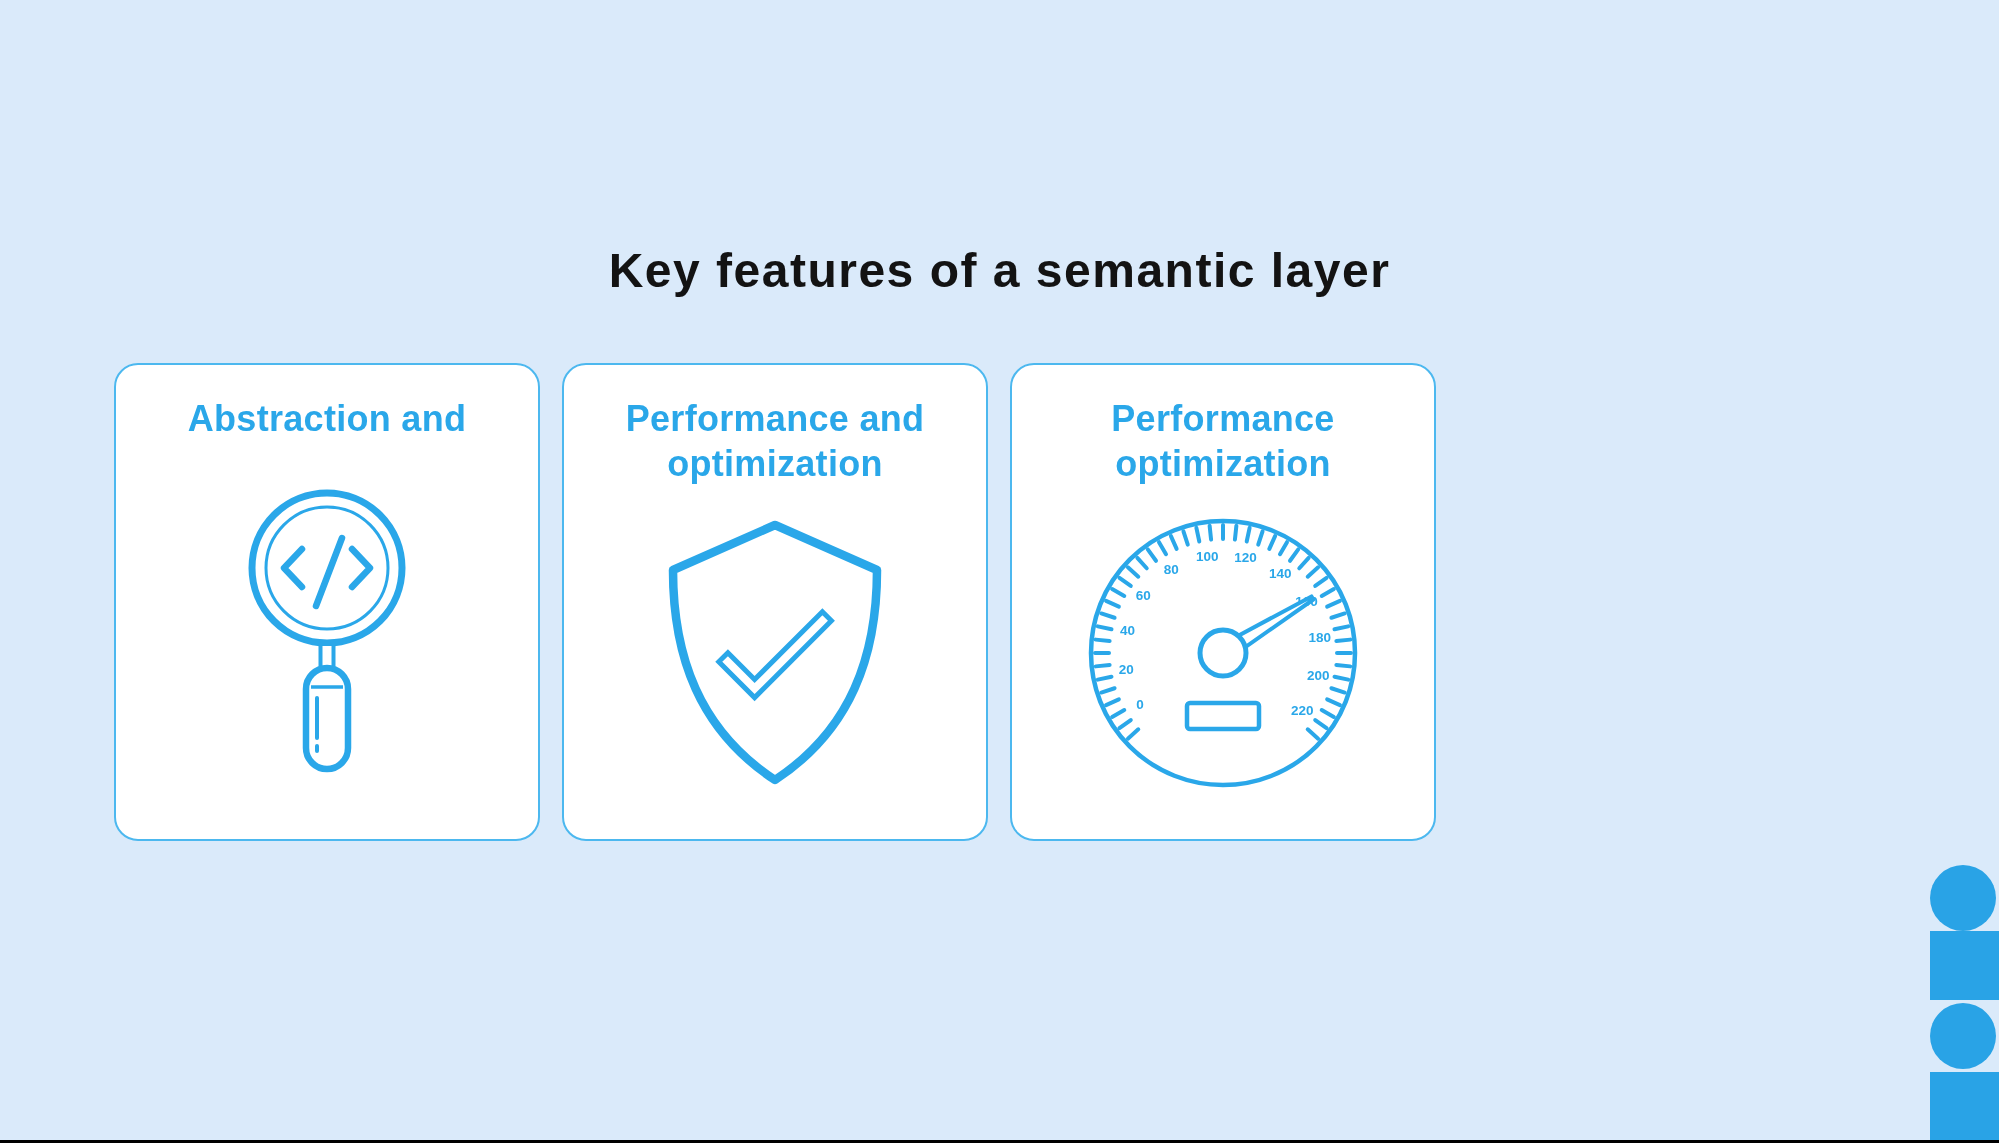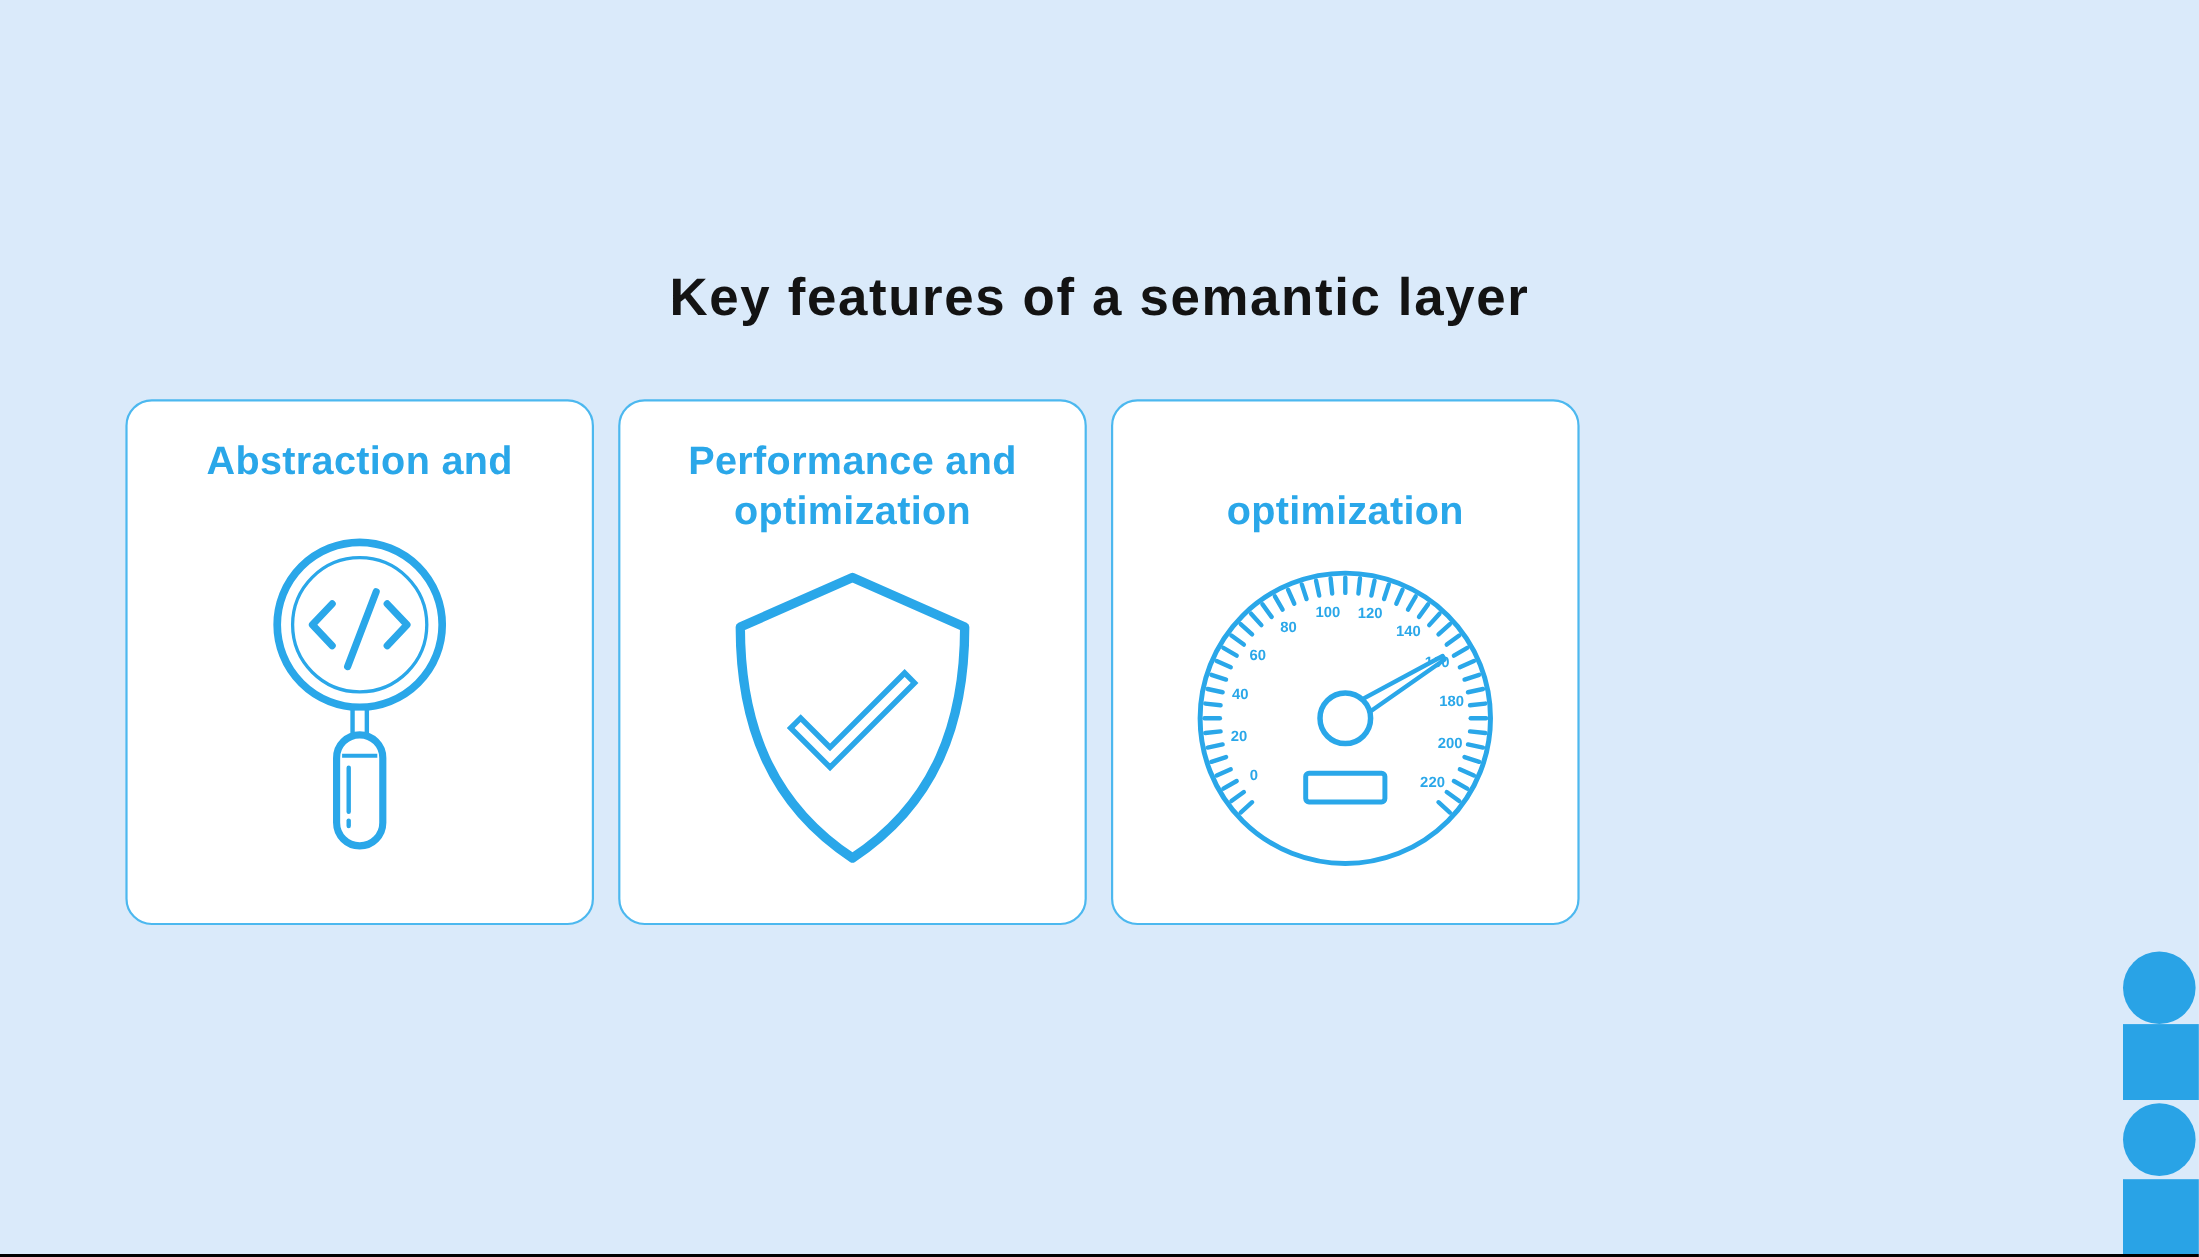--- a/index.html
+++ b/index.html
@@ -67,21 +67,21 @@
       <div class="icon-wrap">
         <svg width="216" height="266" viewBox="0 0 216 266">
           <path class="fw" stroke-width="8.5" stroke-linejoin="round" d="M108 5 L210 50 C210 136 184 210 108 260 C32 210 6 136 6 50 Z"></path>
           <path class="fw" stroke-width="5" stroke-linejoin="miter" d="M87.6 159.5 L60.9 132.8 L51.8 141.8 L87.6 177.6 L164.4 100.8 L155.4 91.8 Z"></path>
         </svg>
       </div>
     </div>
 
 
     <div class="card">
-      <h2 class="card-title"><br><span>optimization</span></h2>
+      <h2 class="card-title"><span>Performance</span><br><span>optimization</span></h2>
       <div class="icon-wrap">
         <svg width="276" height="276" viewBox="0 0 276 276">
           <circle class="rim" cx="138" cy="138" r="132"></circle>
           <g>
               <line x1="42.877462338893565" y1="223.64871761393385" x2="53.28148989557708" y2="214.28088912490983" class="tick"></line>
               <line x1="34.44582472000674" y1="213.2365122934366" x2="45.772062641256" y2="205.00751876134194" class="tick"></line>
               <line x1="27.148748315591845" y1="202" x2="39.27310396857399" y2="195" class="tick"></line>
               <line x1="21.066181421747103" y1="190.06229031370245" x2="33.85581782874351" y2="184.36797731064127" class="tick"></line>
               <line x1="16.264765914220348" y1="177.55417527999327" x2="29.5795571423525" y2="173.22793735874401" class="tick"></line>
               <line x1="12.797107106072872" y1="164.6126964246732" x2="26.49117351634615" y2="161.70193275322455" class="tick"></line>

